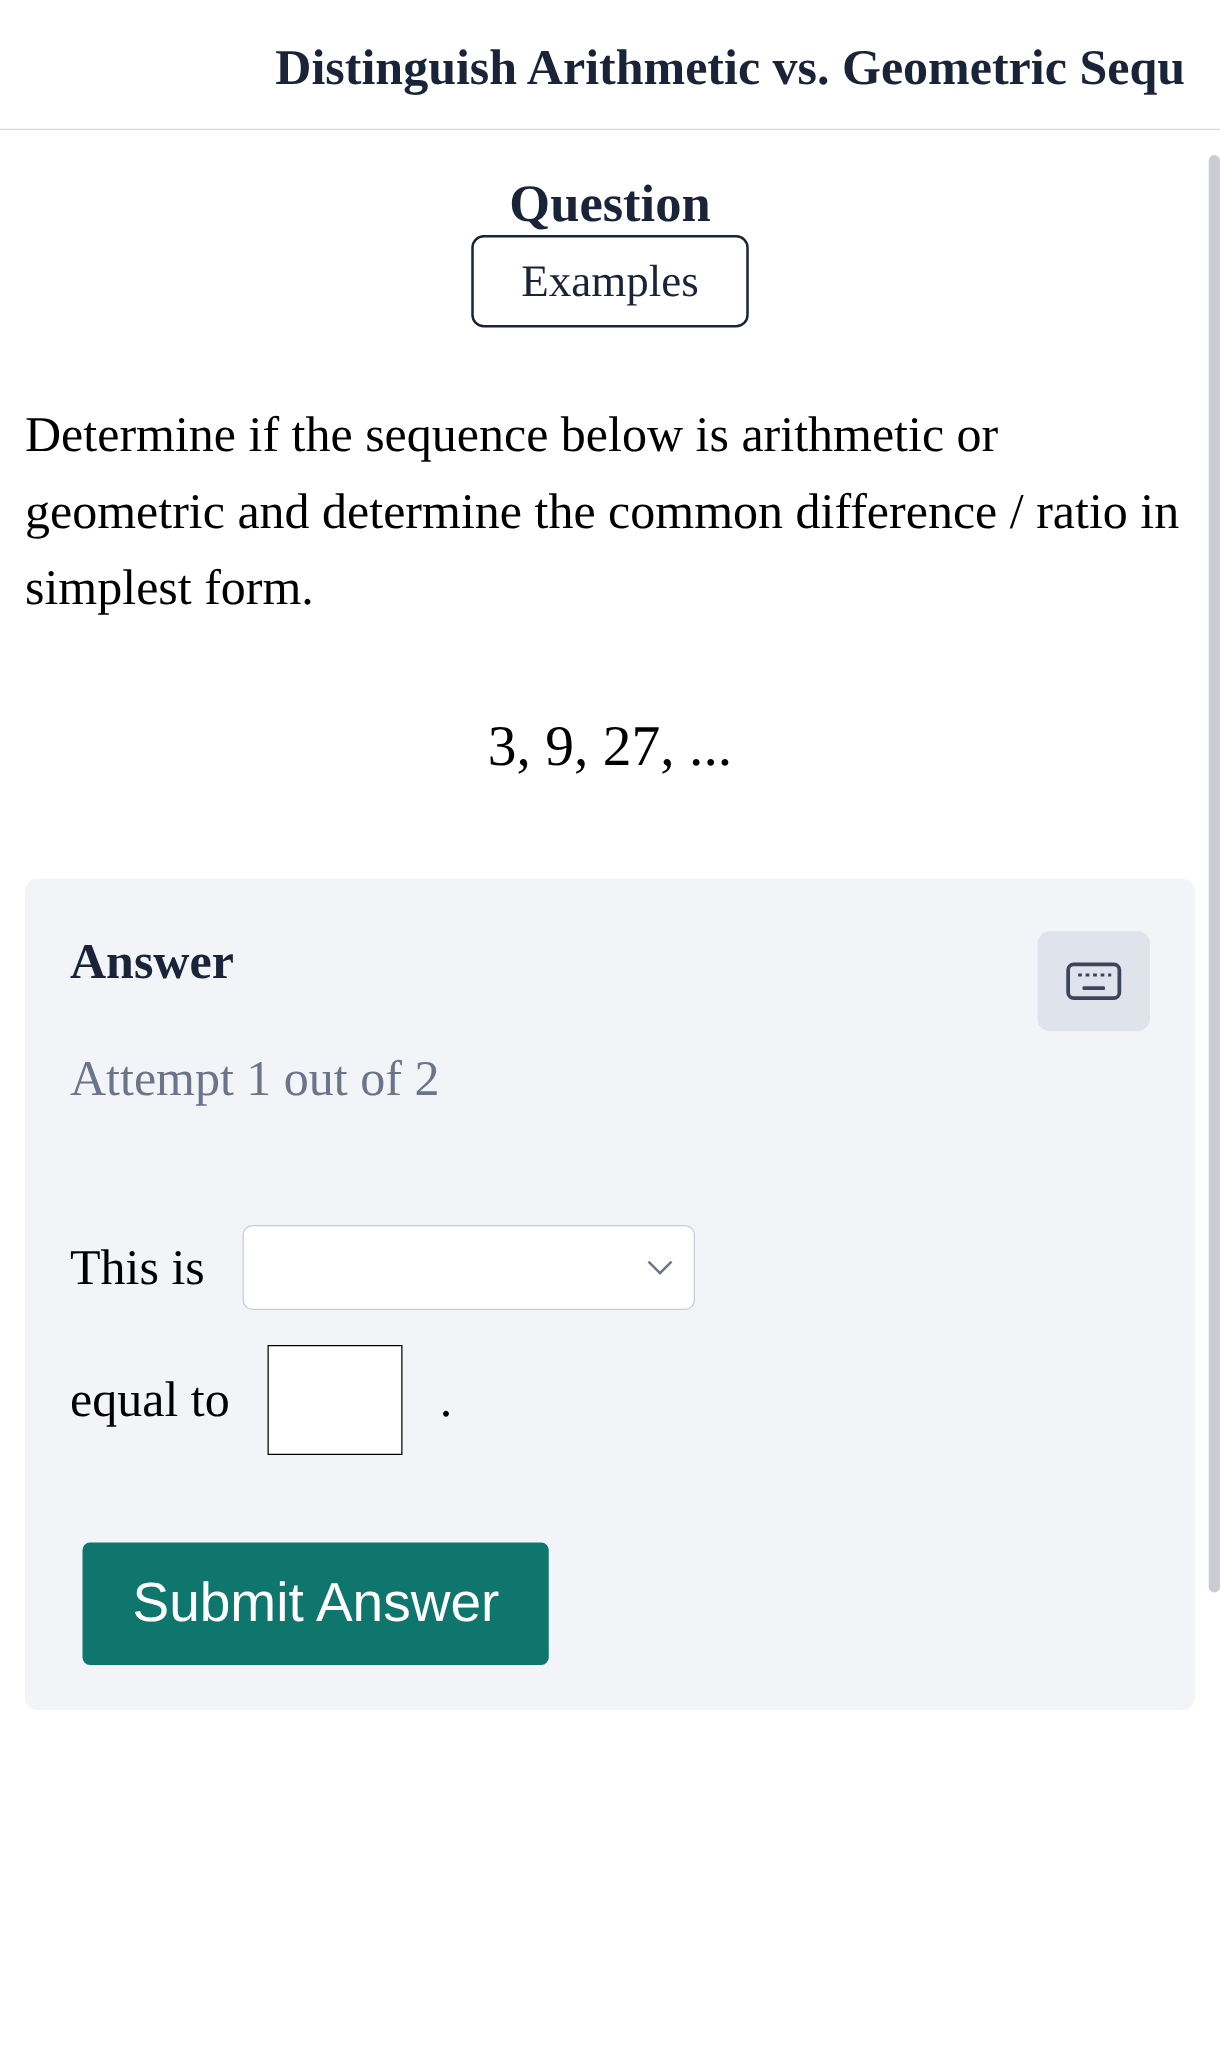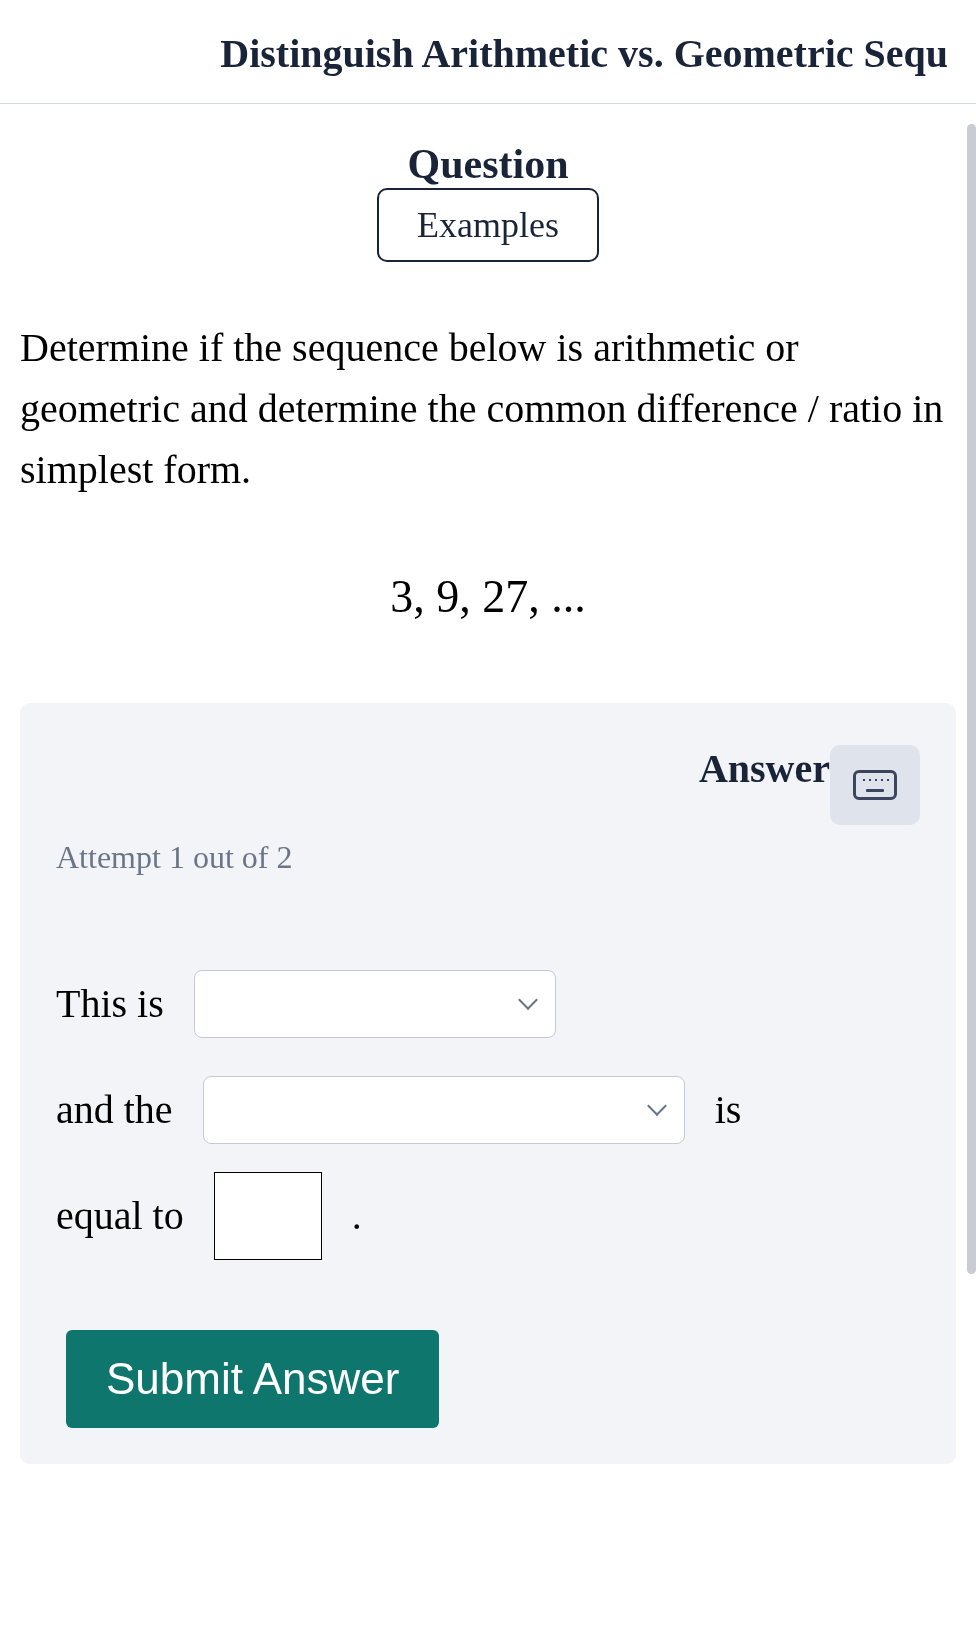--- a/index.html
+++ b/index.html
@@ -74,21 +74,21 @@
       text-align: center;
       margin-bottom: 80px;
     }
     .answer-panel {
       background: #f2f4f8;
       border-radius: 10px;
       padding: 42px 36px 36px 36px;
     }
     .answer-header {
       display: flex;
-      justify-content: flex-end;
+      justify-content: space-between;
       align-items: flex-start;
       margin-bottom: 14px;
     }
     .answer-title {
       font-size: 40px;
       font-weight: bold;
       color: #1a2438;
     }
     .keyboard-btn {
       background: #dfe3eb;
@@ -123,21 +123,21 @@
       content: '';
       position: absolute;
       bottom: 5px;
       left: 10px;
       right: 10px;
       height: 3px;
       background: #3b465e;
       border-radius: 1px;
     }
     .attempt-text {
-      font-size: 32px;
+      font-size: 40px;
       color: #6b7589;
       margin-bottom: 80px;
     }
     .answer-form {
       font-size: 40px;
       color: #000000;
       line-height: 2.4;
     }
     .form-row {
       display: flex;
@@ -240,28 +240,20 @@
 
     <div class="answer-form">
       <div class="form-row">
         <span>This is</span>
         <span class="dropdown dropdown-1">
           <span></span>
           <span class="chevron"></span>
         </span>
       </div>
       <div class="form-row">
-        <span>and the</span>
-        <span class="dropdown dropdown-2">
-          <span></span>
-          <span class="chevron"></span>
-        </span>
-        <span>is</span>
-      </div>
-      <div class="form-row">
         <span>equal to</span>
         <span class="value-input"></span>
           <span>.</span>
       </div>
     </div>
 
     <button class="submit-btn">Submit Answer</button>
   </div>
 </div>
 

